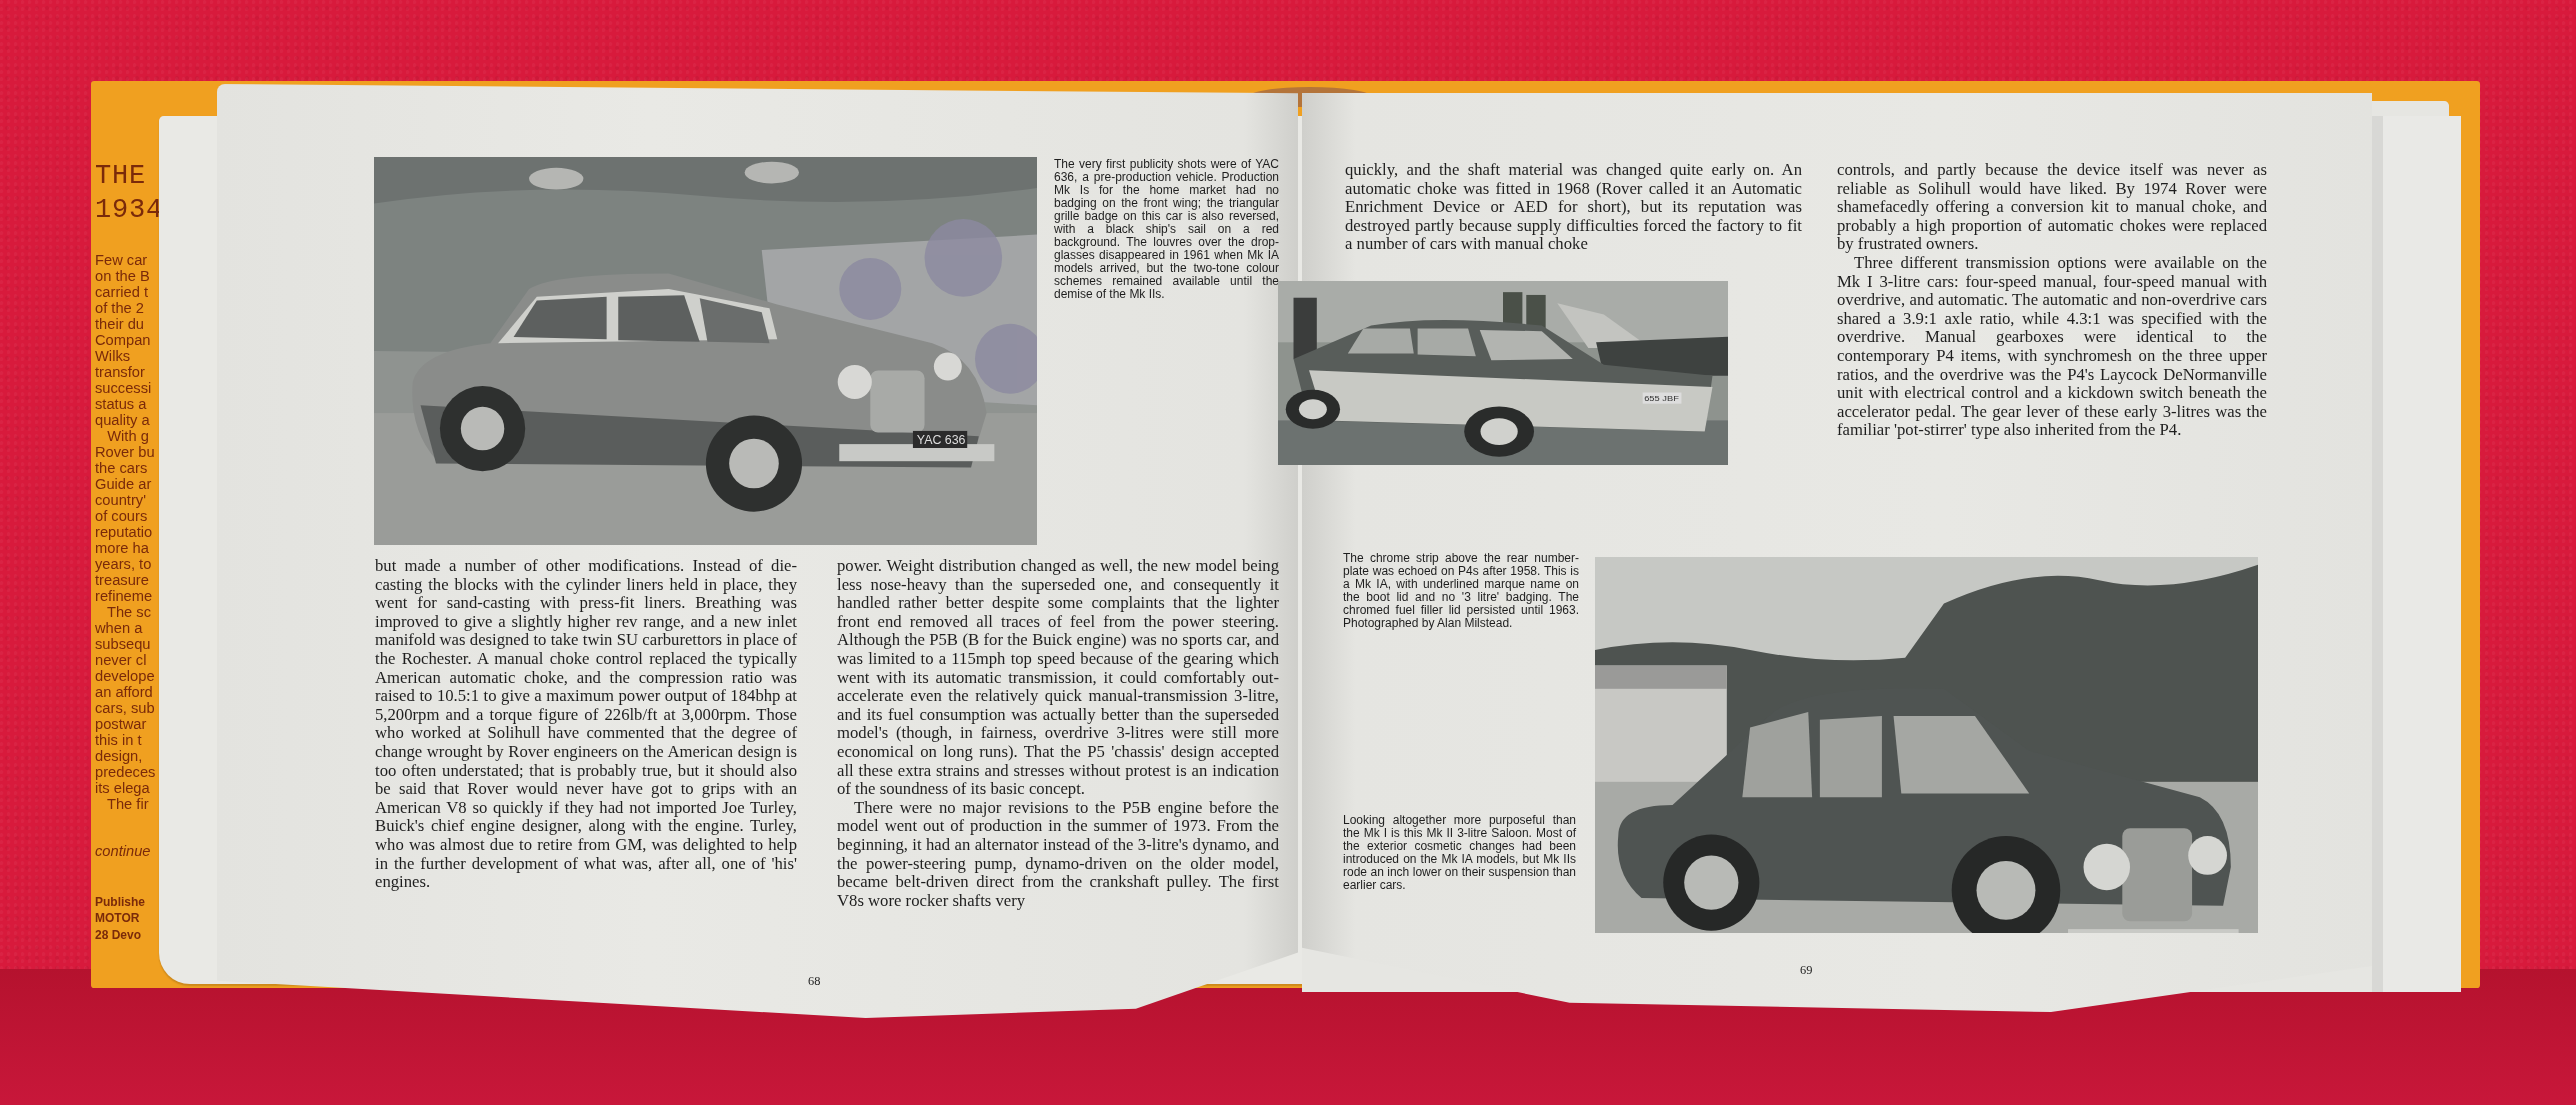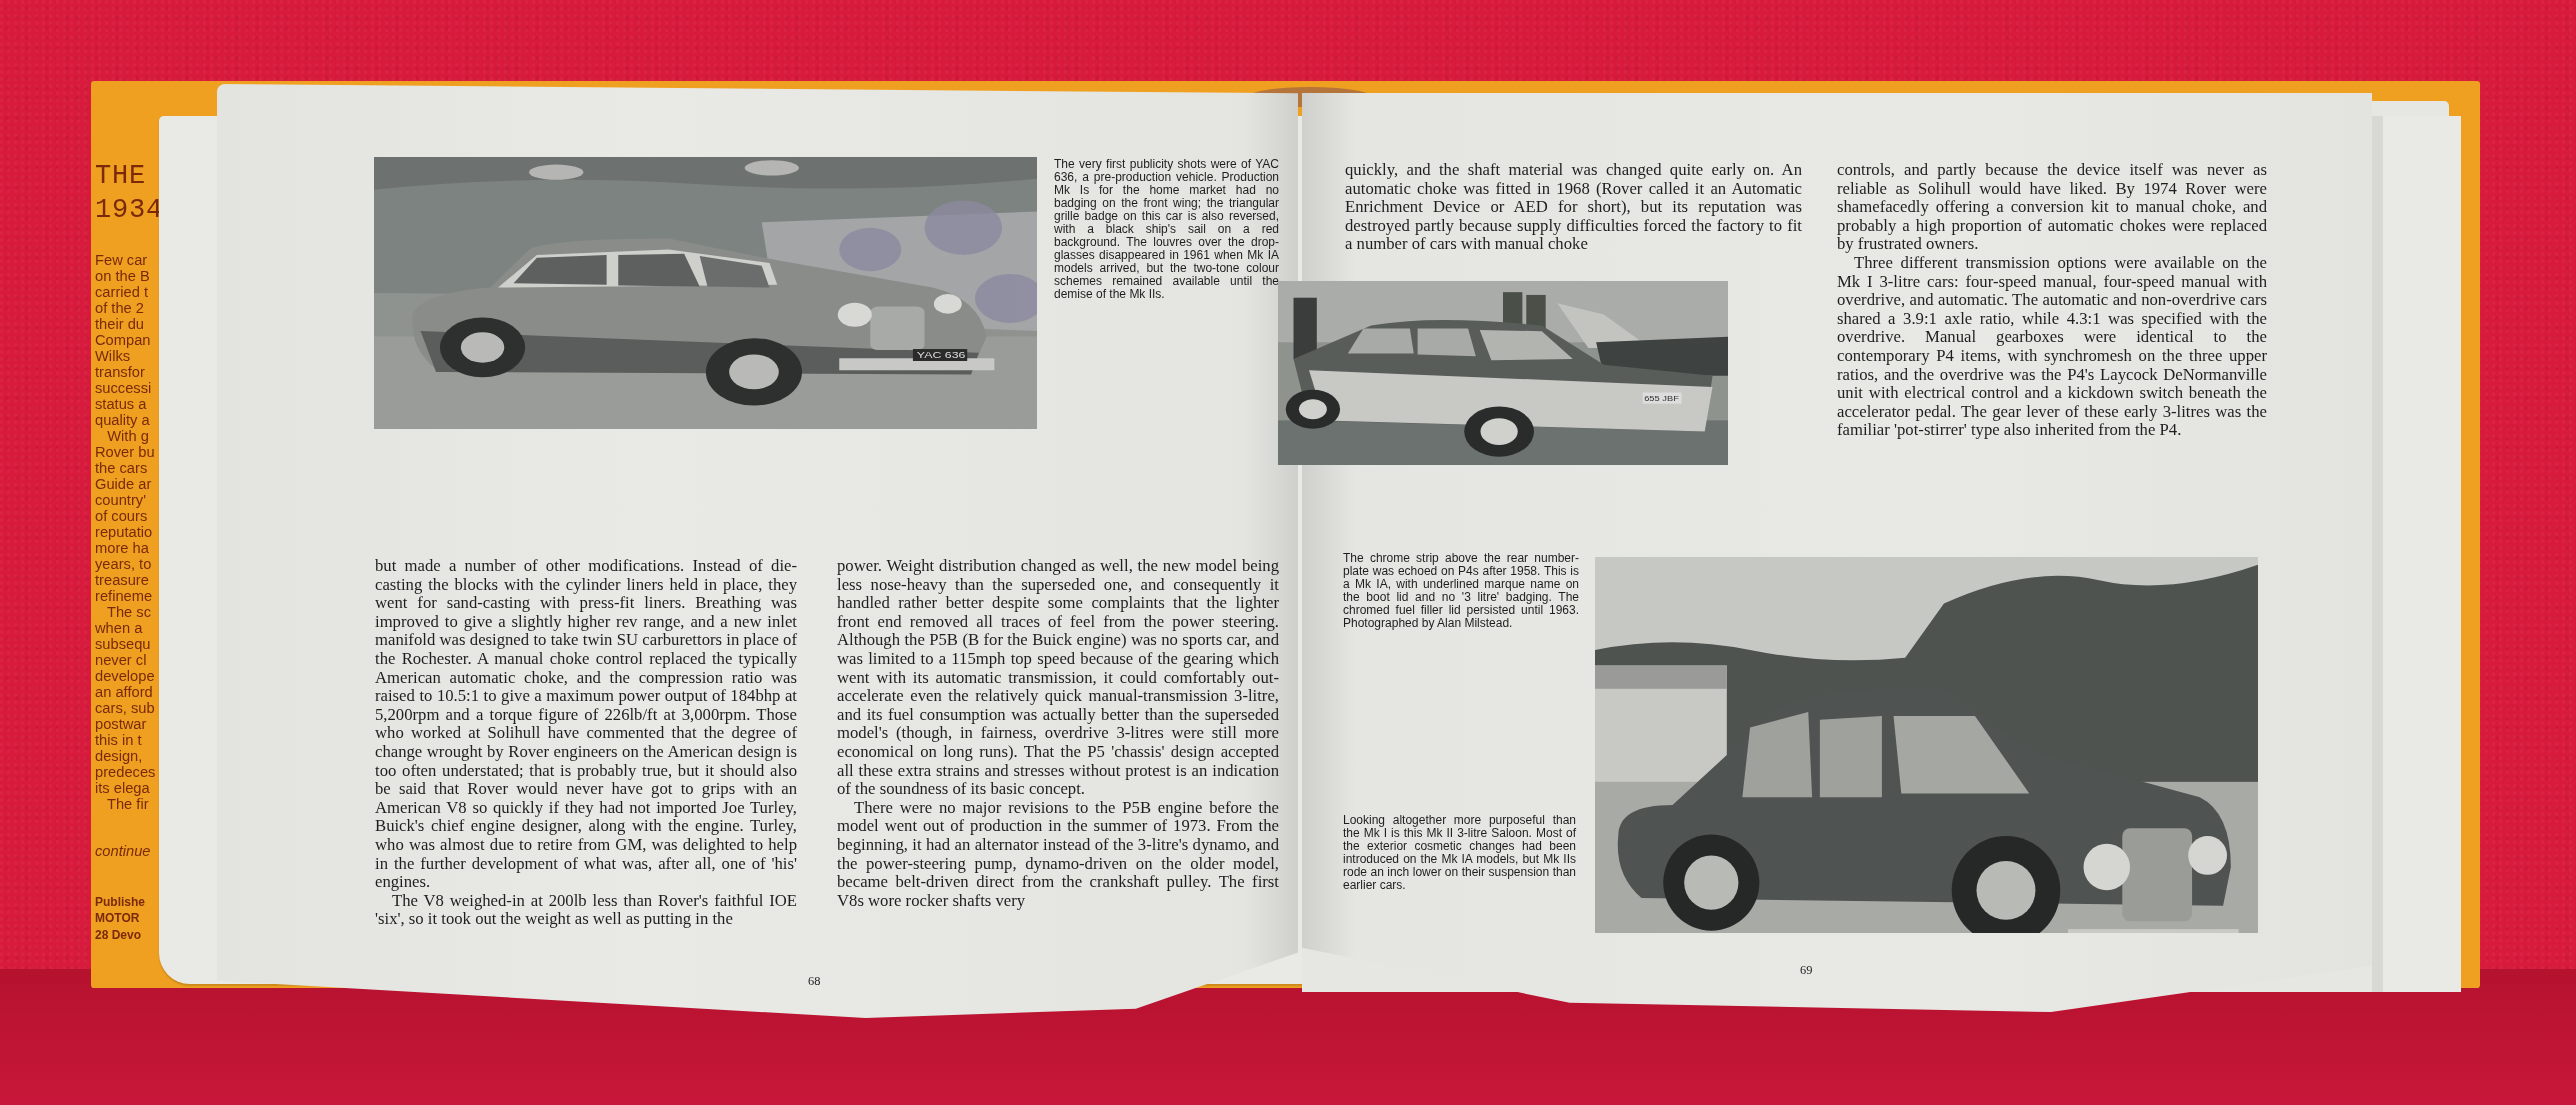--- a/index.html
+++ b/index.html
@@ -132,21 +132,21 @@
 28 Devo</div>
 </div>
 
 <div class="stack-left"></div>
 <div class="stack-right"></div>
 <div class="right-flyleaf"></div>
 <div class="gutter-top"></div>
 
 <div class="page page-left"></div>
 
-<div class="photo" style="left:374px; top:157px; width:663px; height:272px;">
+<div class="photo" style="left:374px; top:157px; width:663px; height:388px;">
   <svg viewBox="0 0 855 500" preserveAspectRatio="none">
     <rect width="855" height="500" fill="#8f9390"></rect>
     <rect width="855" height="200" fill="#6d7270"></rect>
     <path d="M0 60 Q200 30 420 50 T855 40 L855 260 L0 250Z" fill="#7d8380"></path>
     <path d="M500 120 L855 100 L855 320 L520 300Z" fill="#a3a5a6"></path>
     <g fill="#8c8aa0" opacity="0.8">
       <circle cx="640" cy="170" r="40"></circle>
         <circle cx="760" cy="130" r="50"></circle>
         <circle cx="820" cy="260" r="45"></circle>
     </g>
@@ -170,21 +170,20 @@
       <circle cx="140" cy="350" r="28" fill="#b9bab7"></circle>
     <circle cx="490" cy="395" r="62" fill="#2e302f"></circle>
       <circle cx="490" cy="395" r="32" fill="#b9bab7"></circle>
   </svg>
 </div>
 
 <div class="caption" style="left:1054px; top:158px; width:225px;">The very first publicity shots were of YAC 636, a pre-production vehicle. Production Mk Is for the home market had no badging on the front wing; the triangular grille badge on this car is also reversed, with a black ship's sail on a red background. The louvres over the drop-glasses disappeared in 1961 when Mk IA models arrived, but the two-tone colour schemes remained available until the demise of the Mk IIs.</div>
 
 <div class="text" style="left:375px; top:557px; width:422px;">
   <span>but made a number of other modifications. Instead of die-casting the blocks with the cylinder liners held in place, they went for sand-casting with press-fit liners. Breathing was improved to give a slightly higher rev range, and a new inlet manifold was designed to take twin SU carburettors in place of the Rochester. A manual choke control replaced the typically American automatic choke, and the compression ratio was raised to 10.5:1 to give a maximum power output of 184bhp at 5,200rpm and a torque figure of 226lb/ft at 3,000rpm. Those who worked at Solihull have commented that the degree of change wrought by Rover engineers on the American design is too often understated; that is probably true, but it should also be said that Rover would never have got to grips with an American V8 so quickly if they had not imported Joe Turley, Buick's chief engine designer, along with the engine. Turley, who was almost due to retire from GM, was delighted to help in the further development of what was, after all, one of 'his' engines.</span><br>
-  <span style="padding-left:17px">The V8 weighed-in at 200lb less than Rover's faithful IOE 'six', so it took out the weight as well as putting in the</span>
 </div>
 
 <div class="text" style="left:837px; top:557px; width:442px;">
   <span>power. Weight distribution changed as well, the new model being less nose-heavy than the superseded one, and consequently it handled rather better despite some complaints that the lighter front end removed all traces of feel from the power steering. Although the P5B (B for the Buick engine) was no sports car, and was limited to a 115mph top speed because of the gearing which went with its automatic transmission, it could comfortably out-accelerate even the relatively quick manual-transmission 3-litre, and its fuel consumption was actually better than the superseded model's (though, in fairness, overdrive 3-litres were still more economical on long runs). That the P5 'chassis' design accepted all these extra strains and stresses without protest is an indication of the soundness of its basic concept.</span><br>
   <span style="padding-left:17px">There were no major revisions to the P5B engine before the model went out of production in the summer of 1973. From the beginning, it had an alternator instead of the 3-litre's dynamo, and the power-steering pump, dynamo-driven on the older model, became belt-driven direct from the crankshaft pulley. The first V8s wore rocker shafts very</span>
 </div>
 
 <div class="pnum" style="left:808px; top:974px;">68</div>
 
 <div class="page page-right"></div>

